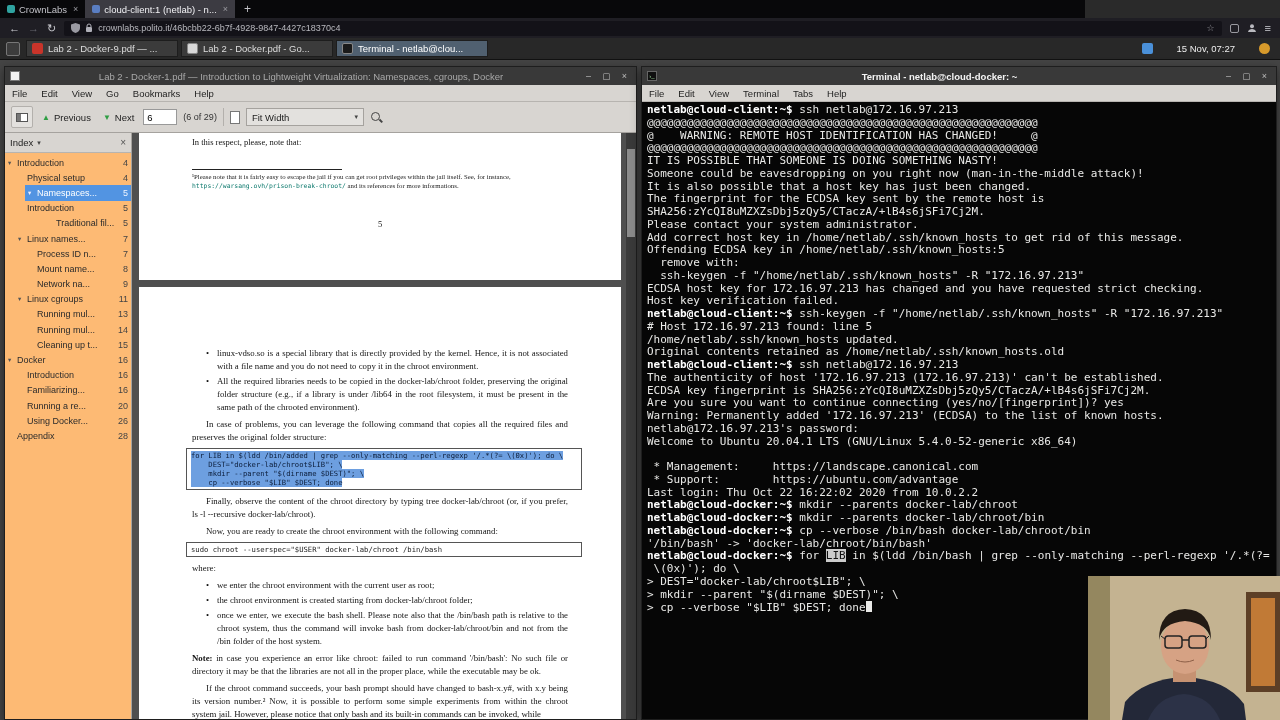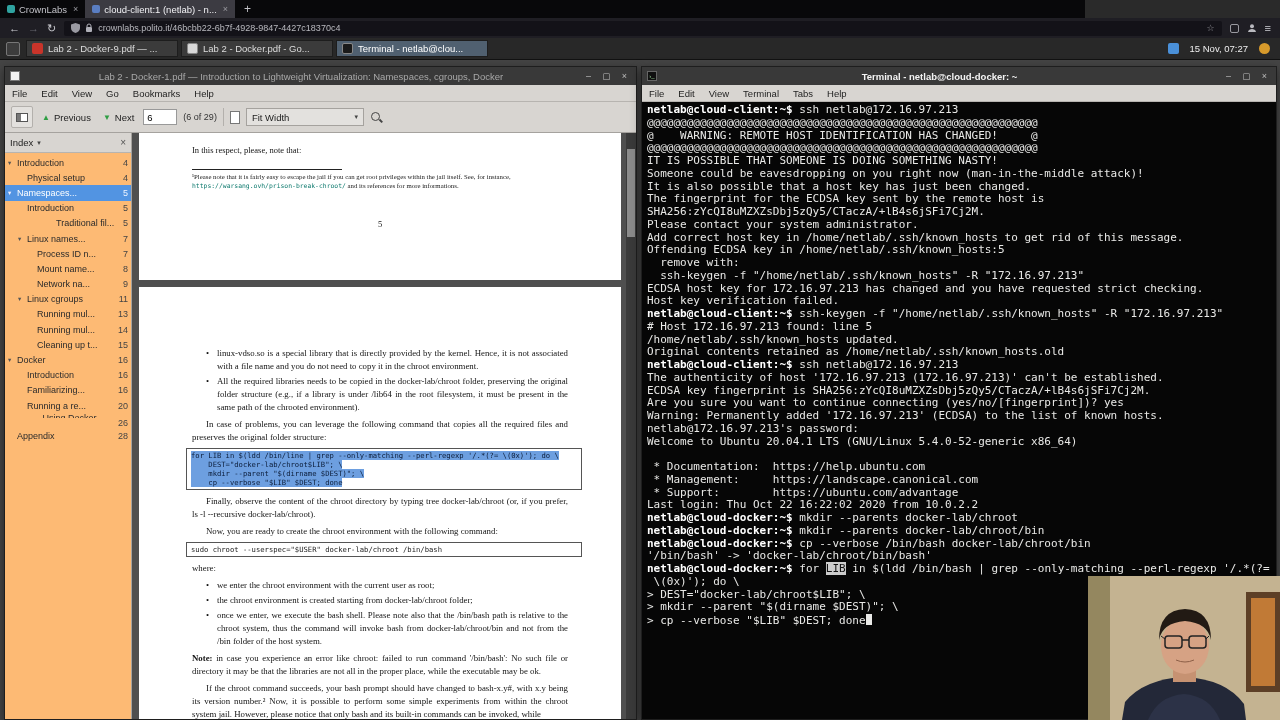--- a/index.html
+++ b/index.html
@@ -29,21 +29,21 @@
 .taskbar{position:absolute;left:0;top:38px;width:1280px;height:22px;background:#282828;border-bottom:1px solid #121212;display:flex;align-items:center;gap:6px;padding:0 6px;}
 .appmenu{width:14px;height:14px;border:1px solid #777;border-radius:2px;background:#3c3c3c;flex:none;}
 .taskwins{display:flex;gap:3px;}
 .taskbtn{display:flex;align-items:center;gap:5px;width:152px;height:17px;background:#3b3b3b;border:1px solid #1d1d1d;padding:0 5px;color:#ddd;font-size:9.5px;}
 .taskbtn.active{background:#506070;color:#fff;}
 .task-label{white-space:nowrap;overflow:hidden;}
 .task-ic{width:11px;height:11px;flex:none;border-radius:2px;}
 .task-ic.pdf{background:#c9342a;}
 .task-ic.pdf2{background:#d8d8d8;border:1px solid #888;}
 .task-ic.terminal{background:#1a1a1a;border:1px solid #888;}
-.tray{margin-left:auto;display:flex;align-items:center;gap:11px;padding-right:4px;justify-content:center;}
+.tray{margin-left:auto;display:flex;align-items:center;gap:24px;padding-right:4px;justify-content:center;}
 .tray-ic{width:11px;height:11px;border-radius:2px;flex:none;}
 .tray-ic.net{background:#4a90d9;}
 .clock{color:#eee;font-size:9.5px;white-space:pre;}
 .tray-ic.bell{background:#d79a2b;border-radius:50%;}
 
 
 .desktop{position:absolute;left:0;top:60px;width:1280px;height:660px;background:#454545;}
 .window{position:absolute;background:#d8d5d1;border:1px solid #1e1e1e;box-shadow:0 3px 10px rgba(0,0,0,.45);display:flex;flex-direction:column;}
 .pdf-window{left:4px;top:6px;width:633px;height:654px;}
 .term-window{left:641px;top:6px;width:636px;height:654px;}
@@ -74,34 +74,34 @@
 .search-ic::after{content:"";position:absolute;left:9px;top:9px;width:4px;height:1.5px;background:#444;transform:rotate(45deg);}
 
 
 .pdf-body{flex:1;display:flex;min-height:0;}
 .sidebar{width:127px;background:#fdba74;border-right:1px solid #a5a29e;display:flex;flex-direction:column;flex:none;}
 .sidebar-head{height:20px;background:#d8d5d1;border-bottom:1px solid #b7b4b0;display:flex;align-items:center;gap:4px;padding:0 5px;font-size:9.5px;color:#222;flex:none;}
 .sidebar-head .chev{font-size:7px;color:#444;}
 .side-close{margin-left:auto;color:#555;font-size:10px;}
 .tree{flex:1;overflow:hidden;padding-top:2px;}
 .tree-row{display:flex;align-items:center;height:15.2px;font-size:9px;color:#2b2b2b;padding-right:3px;}
-.tree-row.selected{background:#5294e2;color:#fff;}
+.tree-row.selected{background:#5294e2;color:#fff;margin-left:20px;}
 .expander{width:9px;font-size:6.5px;color:#555;flex:none;}
 .tree-row.selected .expander{color:#eef;}
 .tree-label{white-space:nowrap;overflow:hidden;}
 .tree-page{margin-left:auto;padding-left:4px;color:#444;}
 .tree-row.selected .tree-page{color:#eef4ff;}
 .content{flex:1;position:relative;background:#4f4f4f;overflow:hidden;}
 .page{position:absolute;left:7px;width:482px;background:#fff;font-family:"Liberation Serif",serif;color:#141414;}
 .page1{top:0;height:147px;}
 .page2{top:154px;height:760px;padding:60px 53px 0 53px;font-size:8.8px;line-height:13px;text-align:justify;}
 .scrollbar{position:absolute;right:0;top:0;bottom:0;width:10px;background:#3a3a3a;}
 .thumb{position:absolute;left:1px;right:1px;top:16px;height:88px;background:#8b8b8b;}
 
-.p5-line{position:absolute;left:53px;top:12px;font-size:8.5px;}
+.p5-line{position:absolute;left:53px;top:4px;font-size:8.5px;}
 .p5-rule{position:absolute;left:53px;top:36px;width:150px;border-top:1px solid #222;}
 .p5-foot{position:absolute;left:53px;top:40px;right:38px;font-size:6.8px;line-height:8.8px;color:#222;}
 .p5-foot .url{font-family:"DejaVu Sans Mono",monospace;color:#0e7a6e;font-size:6.4px;}
 .p5-num{position:absolute;left:0;right:0;top:86px;text-align:center;font-size:8.5px;}
 
 .bullets{list-style:none;margin:0 0 4px 14px;}
 .bullets li{position:relative;padding-left:11px;margin-bottom:2px;}
 .bullets li::before{content:"•";position:absolute;left:0;top:0;}
 .para{margin:2px 0 4px 0;}
 .para.indent{text-indent:14px;}
@@ -313,21 +313,21 @@
               <div class="tree-row" style="padding-left: 13px;">
                 <span class="expander"></span>
                 <span class="tree-label">Familiarizing...</span>
                 <span class="tree-page">16</span>
               </div>
               <div class="tree-row" style="padding-left: 13px;">
                 <span class="expander"></span>
                 <span class="tree-label">Running a re...</span>
                 <span class="tree-page">20</span>
               </div>
-              <div class="tree-row" style="padding-left: 13px; flex-direction: column;">
+              <div class="tree-row" style="padding-left: 13px;">
                 <span class="expander"></span>
                 <span class="tree-label">Using Docker...</span>
                 <span class="tree-page">26</span>
               </div>
               <div class="tree-row" style="padding-left: 3px;">
                 <span class="expander"></span>
                 <span class="tree-label">Appendix</span>
                 <span class="tree-page">28</span>
               </div>
             </div>
@@ -342,21 +342,21 @@
             </div>
             <div class="p5-num">5</div>
           </div>
           <div class="page page2">
             <ul class="bullets">
                 <li>linux-vdso.so is a special library that is directly provided by the kernel. Hence, it is not associated with a file name and you do not need to copy it in the chroot environment.</li>
                 <li>All the required libraries needs to be copied in the docker-lab/chroot folder, preserving the original folder structure (e.g., if a library is under /lib64 in the root filesystem, it must be present in the same path of the chrooted environment).</li>
               </ul>
             <p class="para indent">In case of problems, you can leverage the following command that copies all the required files and preserves the original folder structure:</p>
             <div class="codebox sel">
-                <div class="codeline"><span class="selbar">for LIB in $(ldd /bin/line | grep --only-matching --perl-regexp '/.*(?= \(0x)'); do \</span></div>
+                <div class="codeline"><span class="selbar">for LIB in $(ldd /bin/added | grep --only-matching --perl-regexp '/.*(?= \(0x)'); do \</span></div>
                 <div class="codeline"><span class="selbar">    DEST="docker-lab/chroot$LIB"; \</span></div>
                 <div class="codeline"><span class="selbar">    mkdir --parent "$(dirname $DEST)"; \</span></div>
                 <div class="codeline"><span class="selbar">    cp --verbose "$LIB" $DEST; done</span></div>
               </div>
             <p class="para indent">Finally, observe the content of the chroot directory by typing tree docker-lab/chroot (or, if you prefer, ls -l --recursive docker-lab/chroot).</p>
             <p class="para indent">Now, you are ready to create the chroot environment with the following command:</p>
             <div class="codebox">
                 <div class="codeline">sudo chroot --userspec="$USER" docker-lab/chroot /bin/bash</div>
               </div>
             <p class="para">where:</p>
@@ -413,21 +413,20 @@
           <div class="tline">/home/netlab/.ssh/known_hosts updated.</div>
           <div class="tline">Original contents retained as /home/netlab/.ssh/known_hosts.old</div>
           <div class="tline"><span class="tprompt">netlab@cloud-client:~$</span> ssh netlab@172.16.97.213</div>
           <div class="tline">The authenticity of host '172.16.97.213 (172.16.97.213)' can't be established.</div>
           <div class="tline">ECDSA key fingerprint is SHA256:zYcQI8uMZXZsDbj5zQy5/CTaczA/+lB4s6jSFi7Cj2M.</div>
           <div class="tline">Are you sure you want to continue connecting (yes/no/[fingerprint])? yes</div>
           <div class="tline">Warning: Permanently added '172.16.97.213' (ECDSA) to the list of known hosts.</div>
           <div class="tline">netlab@172.16.97.213's password:</div>
           <div class="tline">Welcome to Ubuntu 20.04.1 LTS (GNU/Linux 5.4.0-52-generic x86_64)</div>
           <div class="tline">&nbsp;</div>
-          <div class="tline"> * Documentation:  https://help.ubuntu.com</div>
           <div class="tline"> * Management:     https://landscape.canonical.com</div>
           <div class="tline"> * Support:        https://ubuntu.com/advantage</div>
           <div class="tline">Last login: Thu Oct 22 16:22:02 2020 from 10.0.2.2</div>
           <div class="tline"><span class="tprompt">netlab@cloud-docker:~$</span> mkdir --parents docker-lab/chroot</div>
           <div class="tline"><span class="tprompt">netlab@cloud-docker:~$</span> mkdir --parents docker-lab/chroot/bin</div>
           <div class="tline"><span class="tprompt">netlab@cloud-docker:~$</span> cp --verbose /bin/bash docker-lab/chroot/bin</div>
           <div class="tline">'/bin/bash' -&gt; 'docker-lab/chroot/bin/bash'</div>
           <div class="tline"><span class="tprompt">netlab@cloud-docker:~$</span> for <span class="tsel">LIB</span> in $(ldd /bin/bash | grep --only-matching --perl-regexp '/.*(?=</div>
           <div class="tline"> \(0x)'); do \</div>
           <div class="tline">&gt; DEST="docker-lab/chroot$LIB"; \</div>

